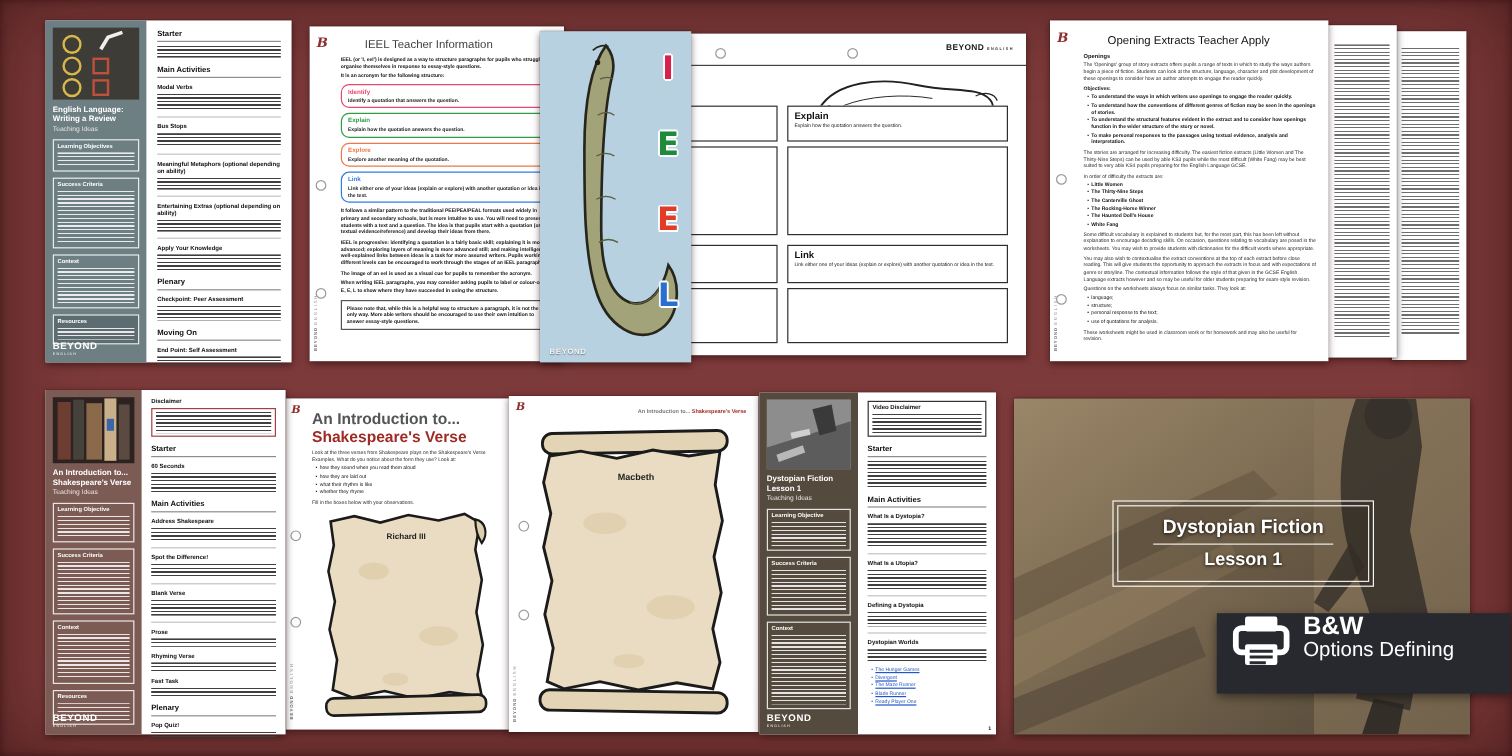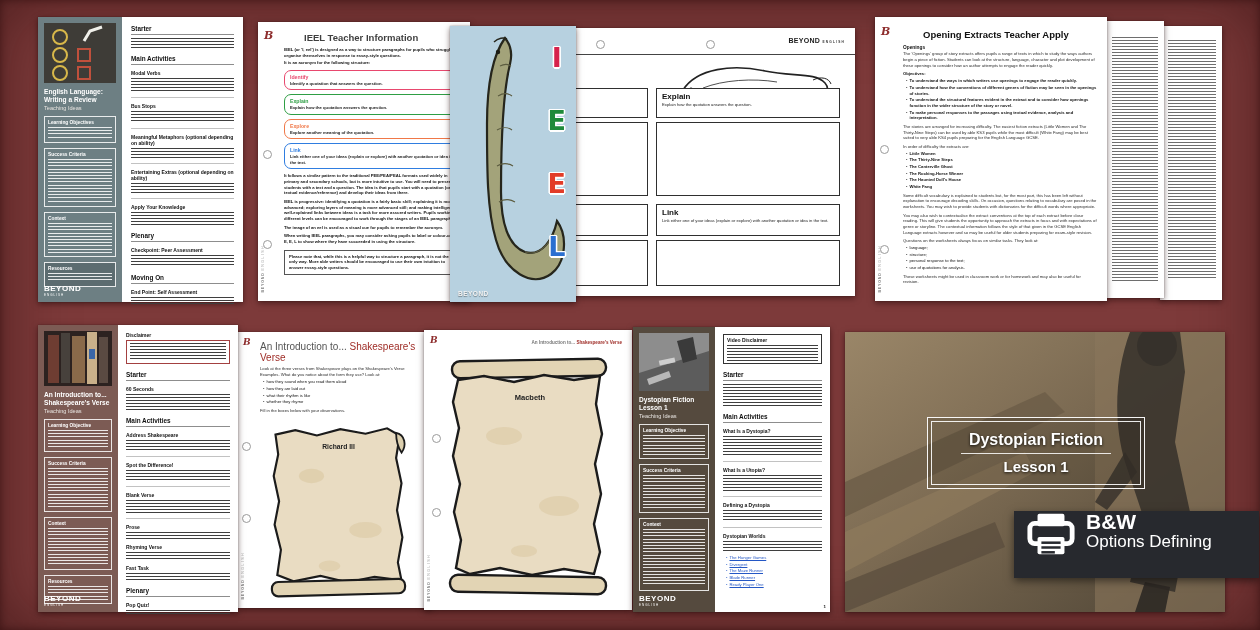--- a/index.html
+++ b/index.html
@@ -4,21 +4,21 @@
 <style>
   html,body{margin:0;padding:0;}
   body{font-family:"Liberation Sans", sans-serif; background:#5f2d2d;}
   #canvas{position:relative;width:1260px;height:630px;background:#7d3a3a;overflow:hidden;}
   #canvas::after{content:"";position:absolute;inset:0;pointer-events:none;
     box-shadow:inset 0 0 70px rgba(40,10,10,.55), inset 0 0 8px rgba(40,10,10,.6);}
   .page{position:absolute;background:#fff;box-shadow:0 2px 6px rgba(30,5,5,.55),0 0 1px rgba(0,0,0,.4);}
   
   .t4{font-size:4.2px;line-height:1.35;color:#2a2a2a;}
   .t4b{font-size:4.2px;line-height:1.35;color:#111;font-weight:bold;}
-  .h-doc{font-size:9.5px;font-weight:bold;color:#3f3f3f;padding-left:20px;}
+  .h-doc{font-size:9.5px;font-weight:normal;color:#3f3f3f;padding-left:20px;}
   .h1{font-weight:bold;font-size:6.4px;color:#101010;border-bottom:1px solid #8d8d8d;padding-bottom:2px;margin:7px 0 3px;}
   .h2{font-weight:bold;font-size:5px;color:#101010;margin:5px 0 2px;}
   .rule{border-top:1px solid #c2c2c2;margin:5px 0 0;}
   .bars{background:repeating-linear-gradient(#3f3f3f 0,#3f3f3f 1.1px,transparent 1.1px,transparent 3px);}
   .bars-l{background:repeating-linear-gradient(#6e6e6e 0,#6e6e6e 1px,transparent 1px,transparent 3px);}
   .bars-w{background:repeating-linear-gradient(rgba(255,255,255,.85) 0,rgba(255,255,255,.85) 1px,transparent 1px,transparent 3.2px);}
   
   .side{position:relative;height:100%;box-sizing:border-box;padding:6px;flex:none;}
   .side-title{color:#fff;font-weight:bold;font-size:6.6px;line-height:1.25;margin-top:5px;}
   .side-sub{color:#e8e4e0;font-size:5.6px;margin-top:1px;}
@@ -376,21 +376,21 @@
       <div class="bars" style="height:5px;"></div>
     </div>
   </div>
 
   <div class="page" style="left:238px;top:332px;width:194px;height:276px;z-index:1;">
     <div class="b-logo" style="left:5px;top:5px;font-size:9px;">B</div>
     <div class="vbrand"><span>BEYOND</span> <span class="sub">ENGLISH</span></div>
     <div class="hole" style="left:4px;top:110px;"></div>
     <div class="hole" style="left:4px;top:182px;"></div>
     <div style="position:absolute;left:22px;top:9px;right:8px;">
-      <div style="font-size:10px;font-weight:normal;">
+      <div style="font-size:13px;font-weight:bold;">
         <span style="color:#555;">An Introduction to...</span>
         <span style="color:#9e2b25;">Shakespeare's Verse</span>
       </div>
       <div class="t4" style="margin-top:3px;">Look at the three verses from Shakespeare plays on the Shakespeare's Verse Examples. What do you notice about the form they use? Look at:</div>
       <div style="margin-top:2px;">
 
           <div class="li">
             <span>how they sound when you read them aloud</span>
           </div>
 

